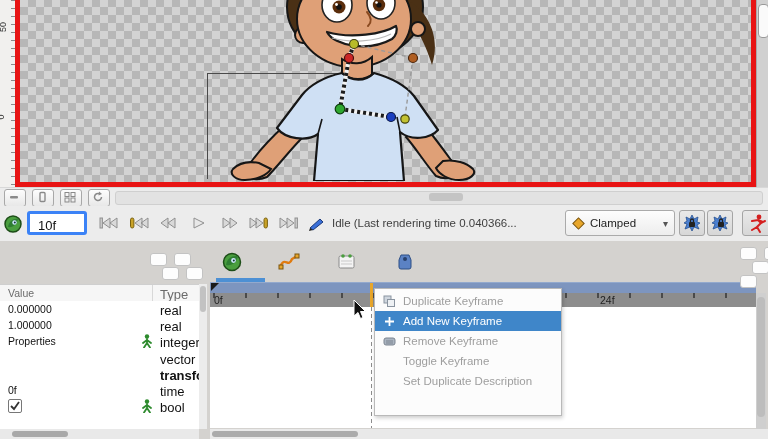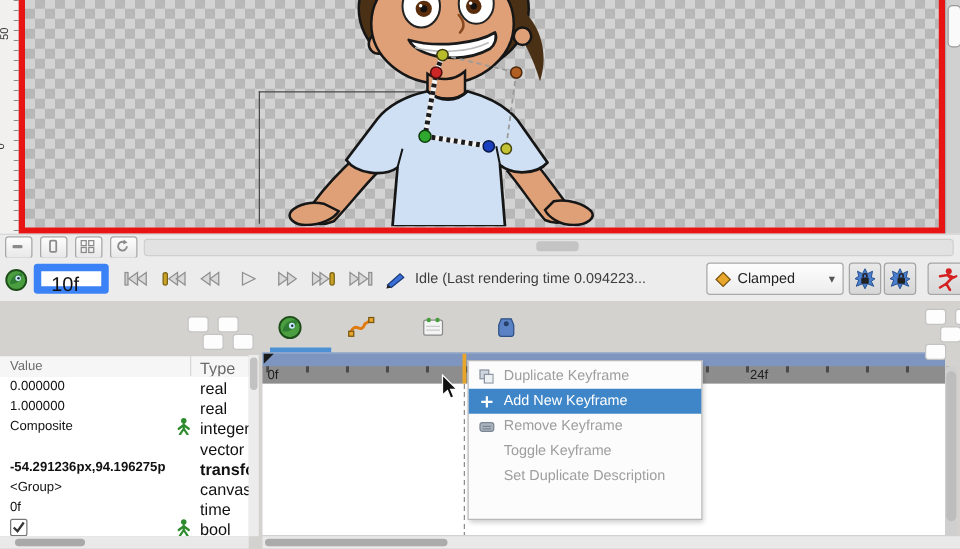--- a/index.html
+++ b/index.html
@@ -27,22 +27,22 @@
 
   
   #canvas-bottom{left:0;top:187px;width:768px;height:19px;background:#ececec;border-top:1px solid #d8d8d8;}
   .cbtn{position:absolute;top:1px;width:20px;height:16px;background:linear-gradient(#fdfdfd,#e8e8e8);
      border:1px solid #a8a8a8;border-radius:3px;}
   #canvas-hscroll{left:115px;top:3px;width:646px;height:12px;background:#e2e2e2;border:1px solid #cfcfcf;border-radius:3px;}
   #canvas-hscroll .thumb{position:absolute;left:313px;top:1px;width:34px;height:8px;background:#c4c4c4;border-radius:3px;}
 
   
   #time-toolbar{left:0;top:206px;width:768px;height:35px;background:#ececec;border-bottom:1px solid #c9c9c9;}
-  #time-field{left:27px;top:5px;width:60px;height:24px;background:#fff;border:6px solid #3b82f6;
-     border-radius:3px;font-size:16px;line-height:24px;padding-left:8px;box-sizing:border-box;color:#111;}
+  #time-field{left:27px;top:5px;width:60px;height:24px;background:#fff;border:3px solid #3b82f6;
+     border-radius:3px;font-size:13px;line-height:24px;padding-left:8px;box-sizing:border-box;color:#111;}
   .tbtn{position:absolute;top:7px;width:26px;height:20px;display:flex;align-items:center;justify-content:center;}
   #status-text{left:332px;top:11px;color:#3e3e3e;font-size:11.5px;white-space:nowrap;}
   #interp-btn{left:565px;top:4px;width:110px;height:26px;background:linear-gradient(#fdfdfd,#ededed);
      border:1px solid #aaa;border-radius:3px;display:flex;align-items:center;box-sizing:border-box;padding:0 6px;}
   #interp-btn .lbl{flex:1;font-size:11.5px;color:#222;margin-left:5px;}
   .sqbtn{position:absolute;top:4px;width:26px;height:26px;background:linear-gradient(#e9e9e9,#d7d7d7);
      border:1px solid #a5a5a5;border-radius:3px;display:flex;align-items:center;justify-content:center;box-sizing:border-box;}
 
   
   #dock{left:0;top:241px;width:768px;height:198px;background:#d4d2cf;}
@@ -244,21 +244,21 @@
         <rect x="16" y="2" width="2.4" height="10" fill="#cfcfcf" stroke="#8f8f8f"></rect>
       </svg>
     </div>
   <div class="tbtn" style="left:304px">
     <svg width="20" height="16">
         <path d="M3,13 L13,4 L16,7 L6,15 Z" fill="#3a6fd8" stroke="#1c3a7a"></path>
         <path d="M3,13 L6,15 L2,16 Z" fill="#222"></path>
       </svg>
     </div>
 
-  <span class="abs" id="status-text">Idle (Last rendering time 0.094223...</span>
+  <span class="abs" id="status-text">Idle (Last rendering time 0.040366...</span>
 
   <div class="abs" id="interp-btn">
     <svg width="13" height="13">
       <rect x="2.5" y="2.5" width="8" height="8" transform="rotate(45 6.5 6.5)" fill="#e8a62a" stroke="#7a5510"></rect>
       </svg>
     <span class="lbl">Clamped</span>
     <span style="color:#555;font-size:10px">▾</span>
   </div>
 
   <div class="sqbtn" style="left:679px">
@@ -300,37 +300,32 @@
     <div class="abs" id="params-body">
       <div class="prow">
         <span class="pval">0.000000</span>
         <span class="ptype">real</span>
         </div>
       <div class="prow">
         <span class="pval">1.000000</span>
         <span class="ptype">real</span>
         </div>
       <div class="prow">
-        <span class="pval">Composite</span>
+        <span class="pval">Properties</span>
         <svg class="picon" width="12" height="14">
             <circle cx="6" cy="2.5" r="2.2" fill="#2e8b2e"></circle>
             <path d="M6,5 L6,9 M6,6 L2,9 M6,6 L10,9 M6,9 L3,13.5 M6,9 L9,13.5" stroke="#2e8b2e" stroke-width="1.8" stroke-linecap="round"></path>
           </svg>
         <span class="ptype">integer</span>
         </div>
       <div class="prow">
         <span class="ptype">vector</span>
         </div>
       <div class="prow">
-        <span class="pval" style="font-weight:bold">-54.291236px,94.196275p</span>
         <span class="ptype" style="font-weight:bold">transformation</span>
-        </div>
-      <div class="prow">
-        <span class="pval">&lt;Group&gt;</span>
-        <span class="ptype">canvas</span>
         </div>
       <div class="prow">
         <span class="pval">0f</span>
         <span class="ptype">time</span>
         </div>
       <div class="prow">
         <span class="checkbox">
           <svg width="12" height="12">
               <path d="M2,6 L5,9 L10,2" fill="none" stroke="#333" stroke-width="1.8"></path>
             </svg></span>

